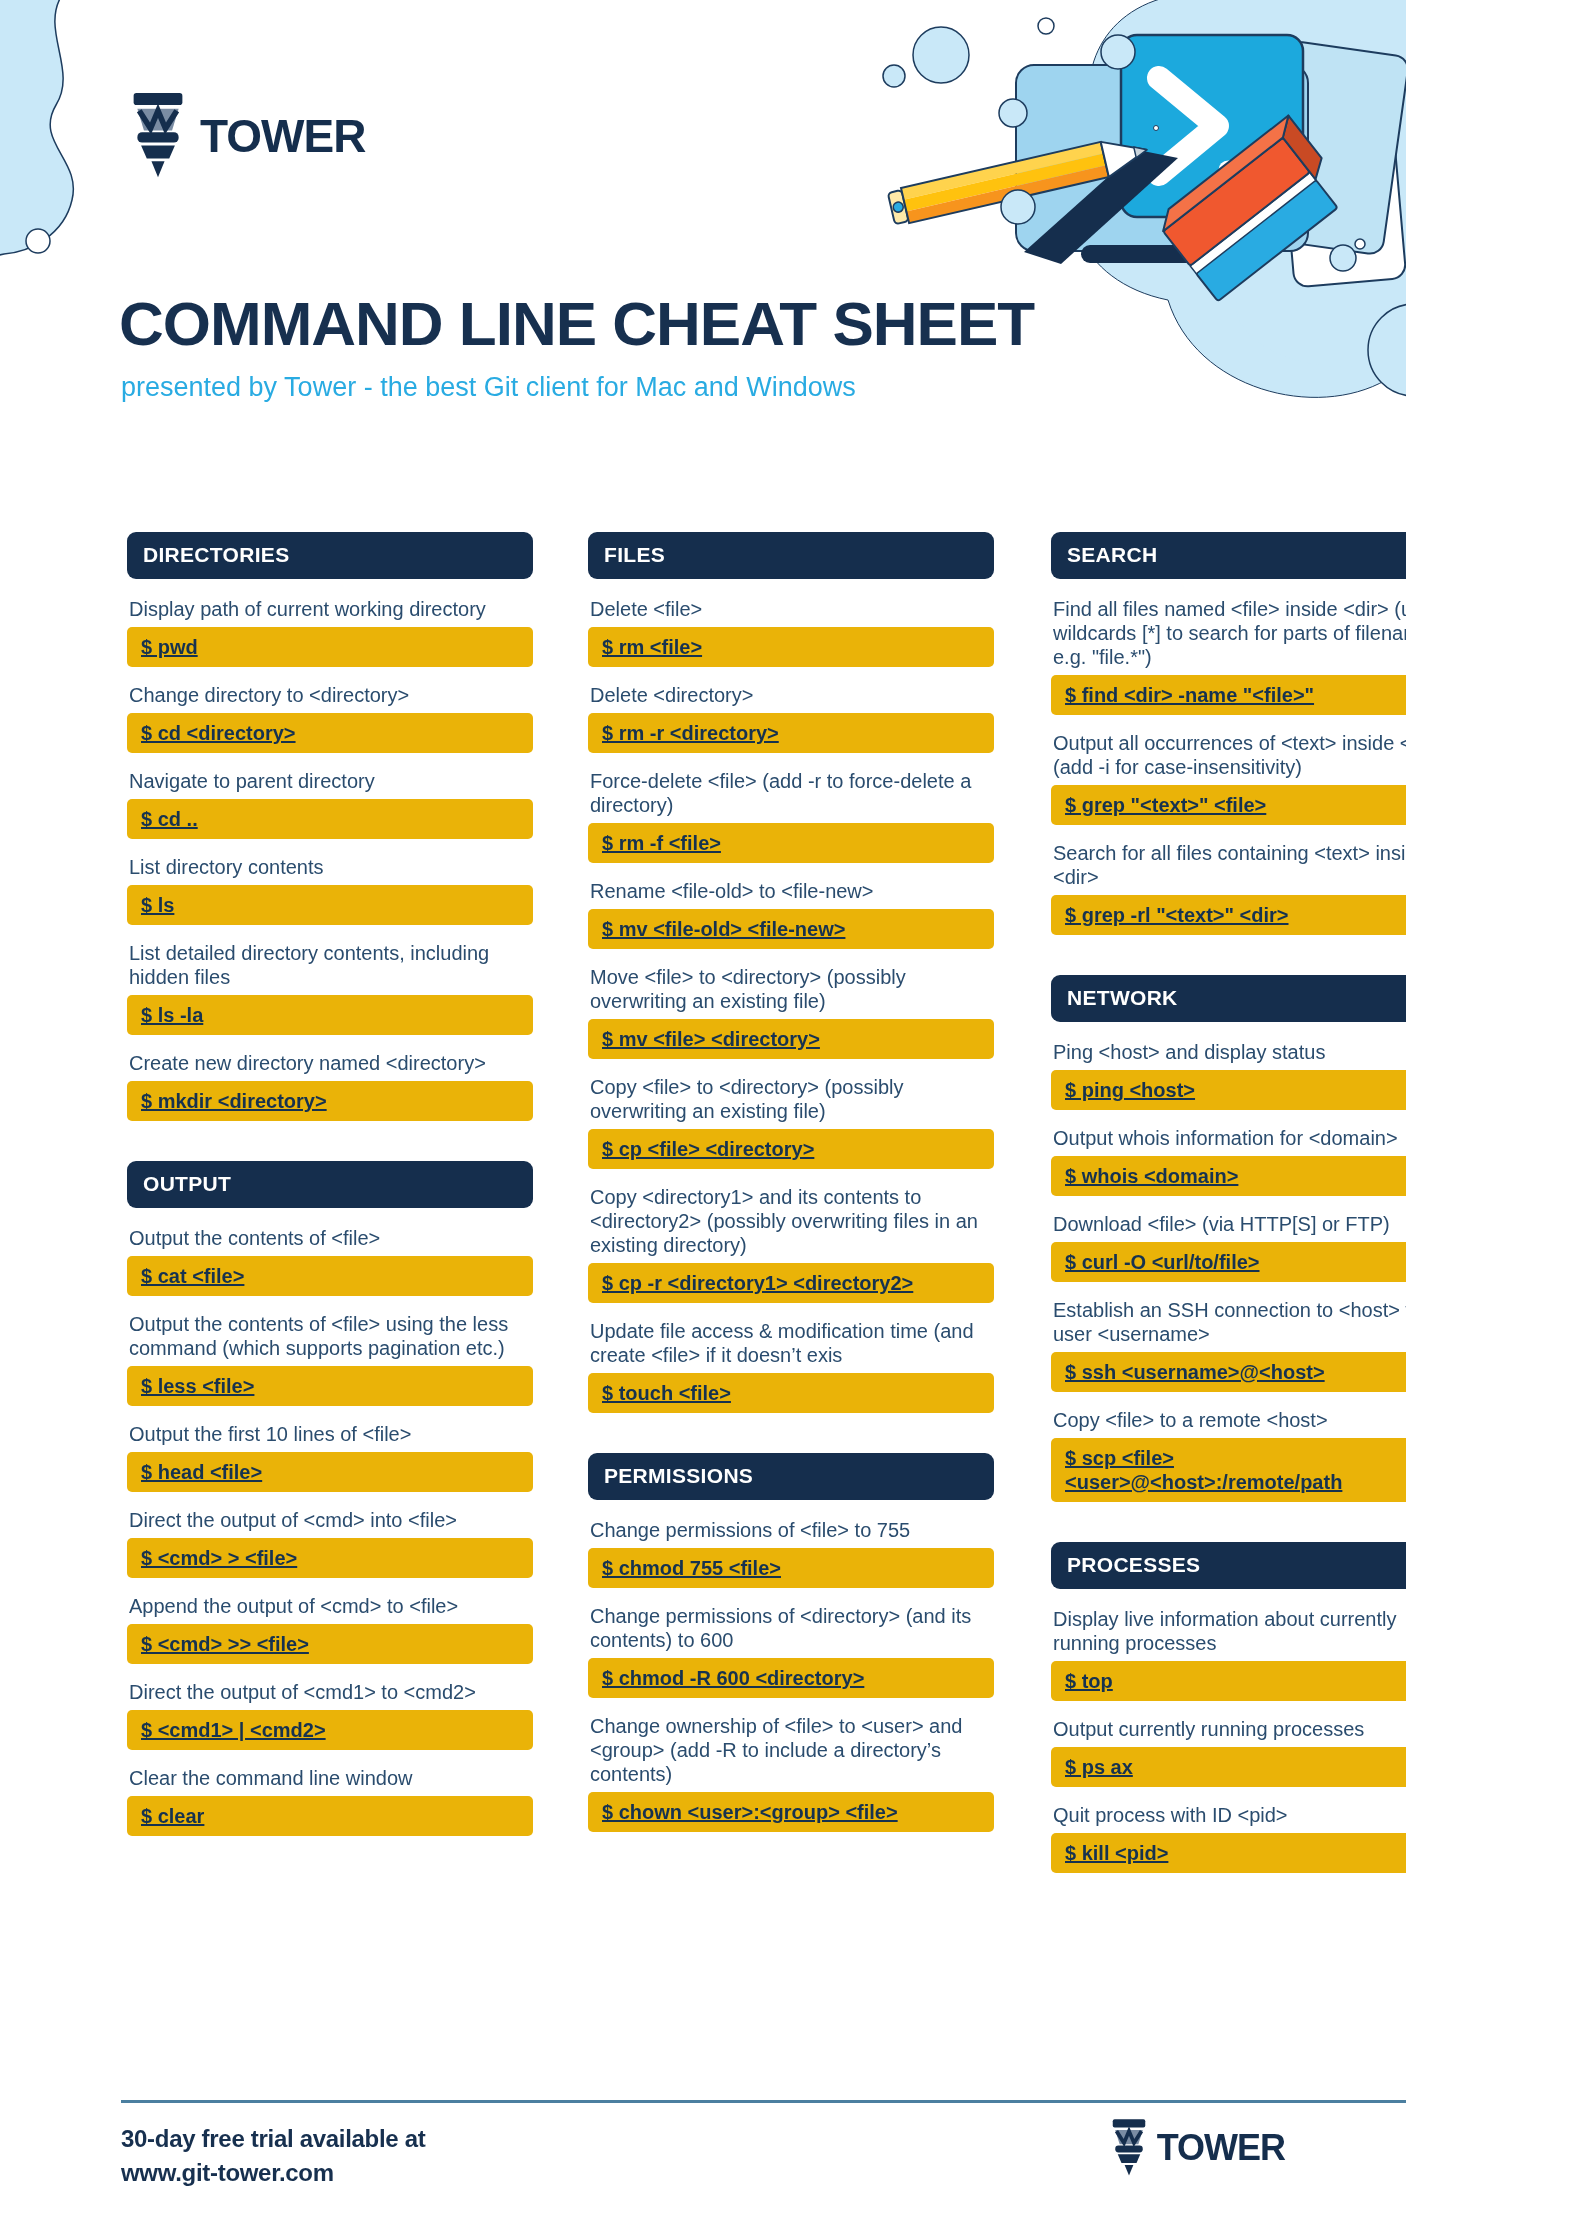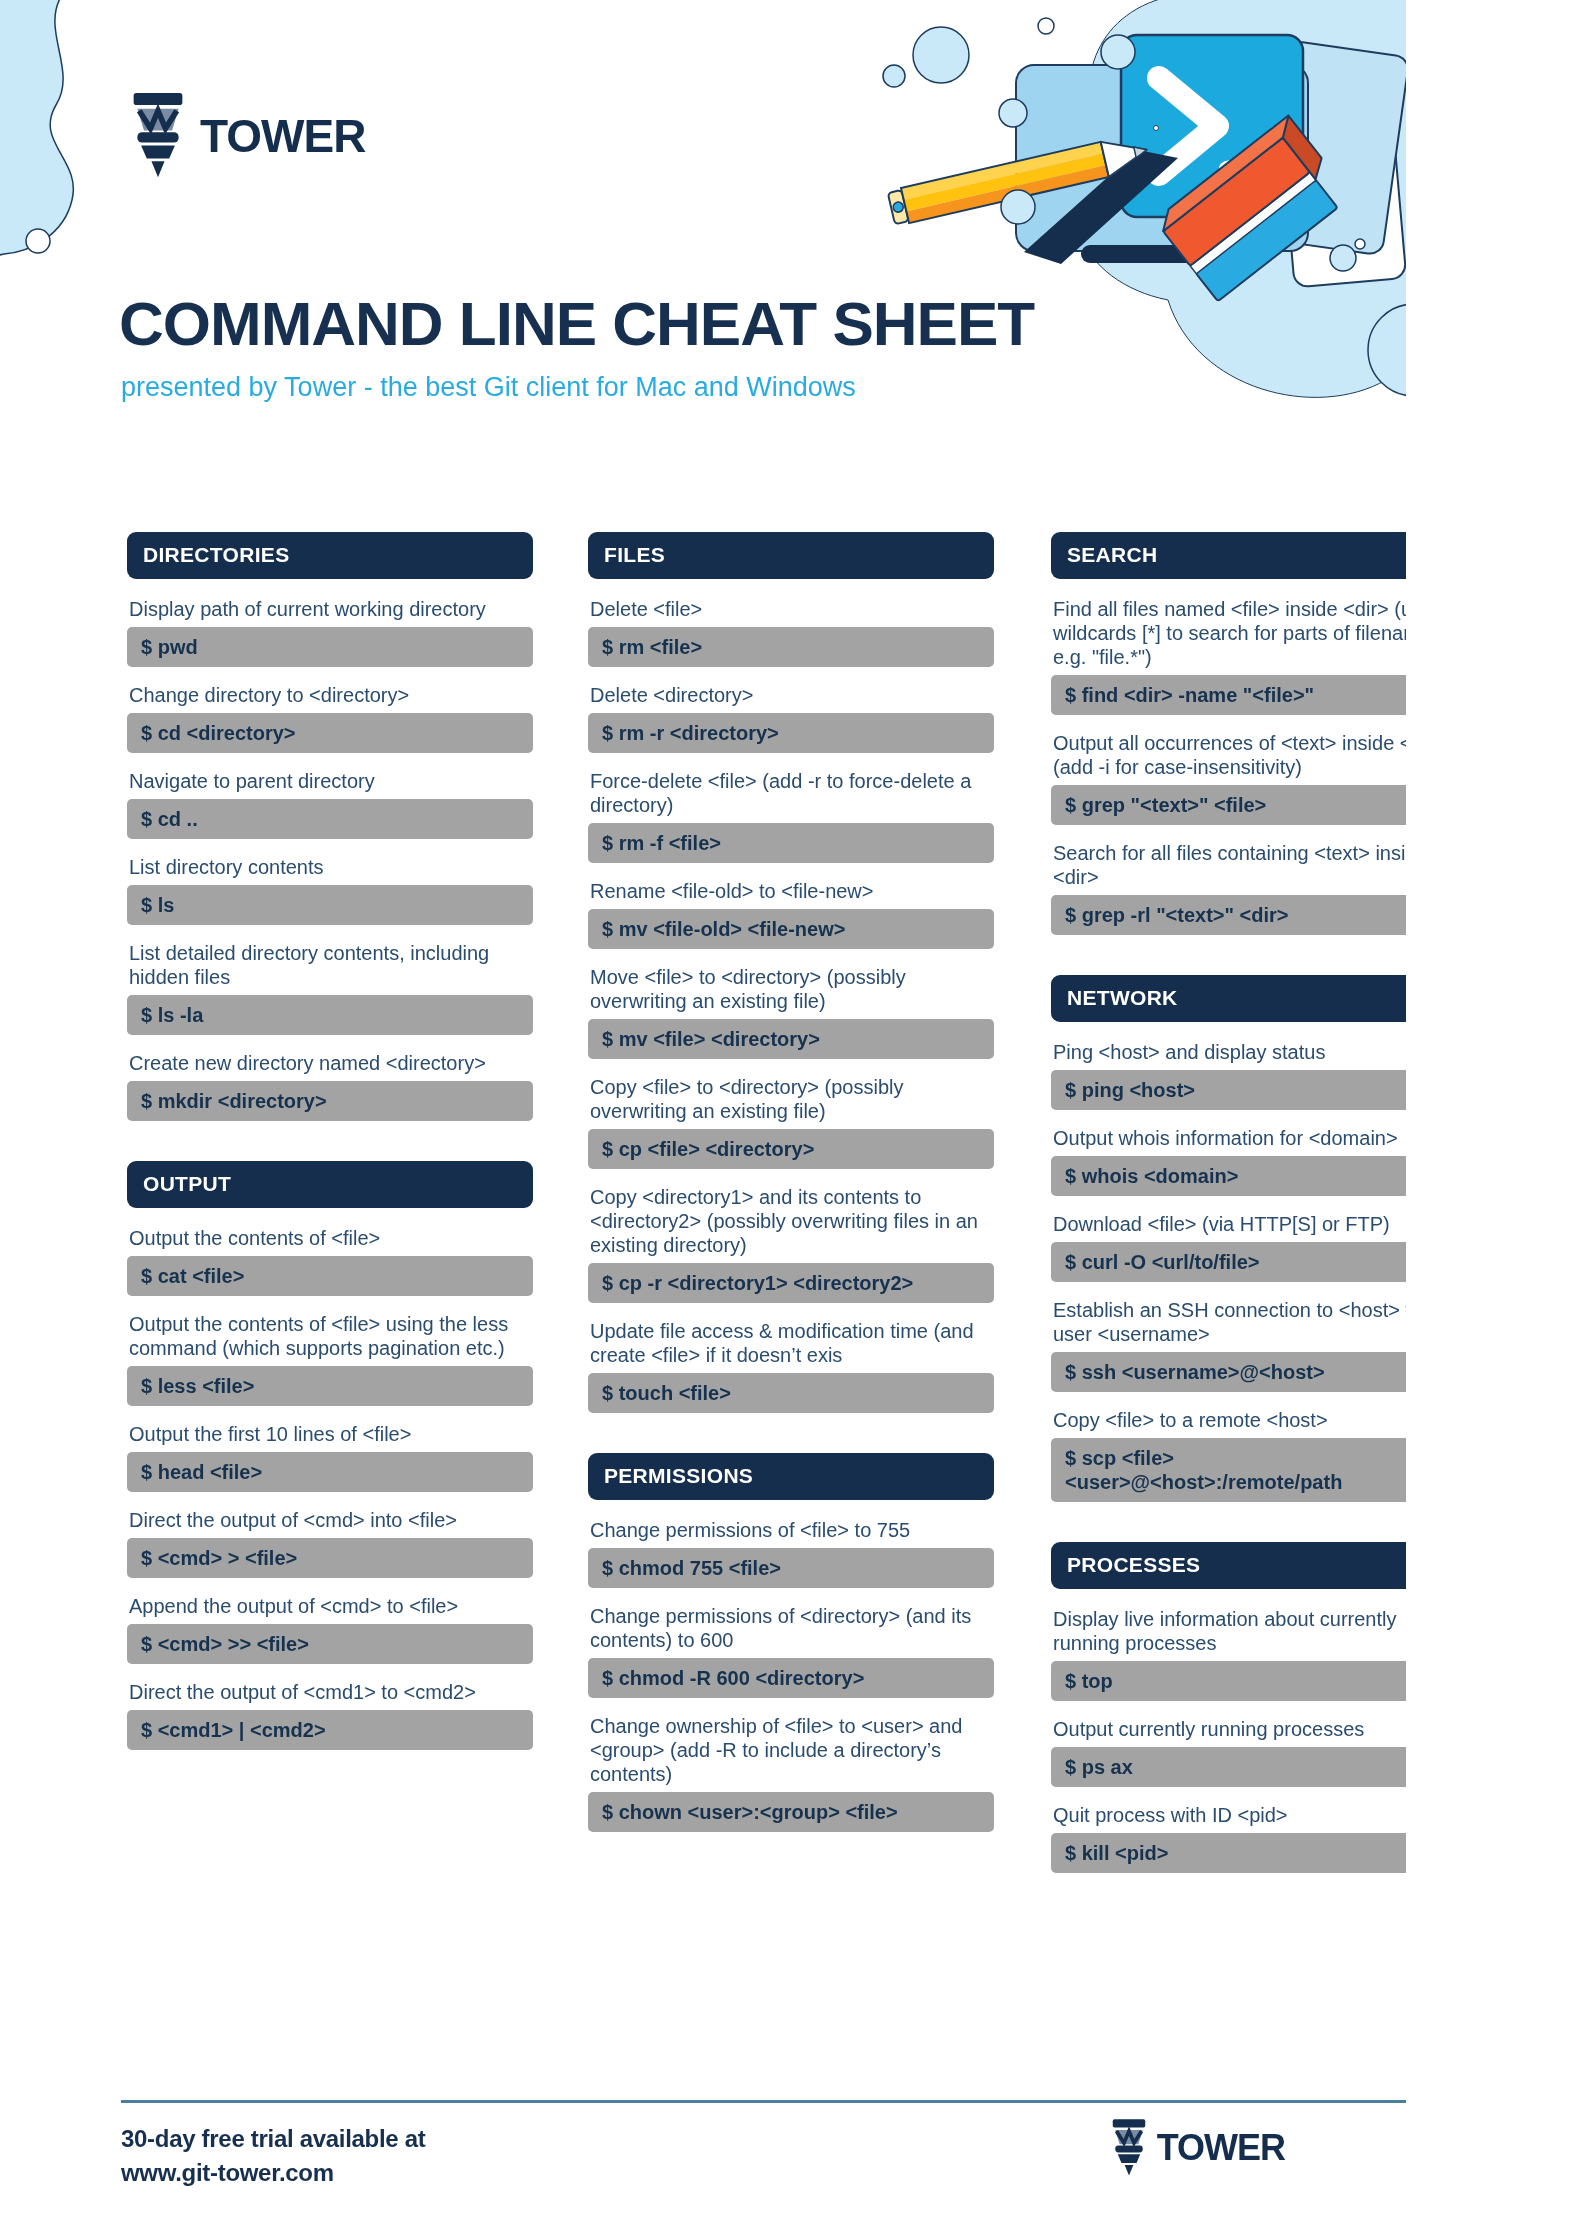--- a/index.html
+++ b/index.html
@@ -41,22 +41,22 @@
   .section-header {
     background:#152e4d; color:#ffffff; font-weight:bold; font-size:21px;
     letter-spacing:0.3px; padding:11px 16px 12px 16px; border-radius:9px;
     margin-bottom:18px;
   }
   .item { margin-bottom:16px; }
   .item-desc {
     color:#2a4c6e; font-size:20px; line-height:24px; margin:0 0 6px 2px;
   }
   .item-cmd {
-    background:#a3a3a3; color:#16324f; font-weight:bold; font-size:20px;
-    line-height:24px; padding:8px 14px; border-radius:5px;
+    background:#eab308; color:#16324f; font-weight:bold; font-size:20px;
+    line-height:24px; padding:8px 14px; border-radius:5px;text-decoration:underline;
   }
 
   
   .footer-divider {
     position:absolute; left:121px; top:2100px; width:1338px; height:3px;
     background:#4b7fa0;
   }
   .footer-text {
     position:absolute; left:121px; top:2122px;
     font-size:24px; font-weight:bold; color:#17304f; line-height:34px;
@@ -187,20 +187,24 @@
           <div class="item-desc">Direct the output of &lt;cmd&gt; into &lt;file&gt;</div>
           <div class="item-cmd">$ &lt;cmd&gt; &gt; &lt;file&gt;</div>
         </div>
         <div class="item">
           <div class="item-desc">Append the output of &lt;cmd&gt; to &lt;file&gt;</div>
           <div class="item-cmd">$ &lt;cmd&gt; &gt;&gt; &lt;file&gt;</div>
         </div>
         <div class="item">
           <div class="item-desc">Direct the output of &lt;cmd1&gt; to &lt;cmd2&gt;</div>
           <div class="item-cmd">$ &lt;cmd1&gt; | &lt;cmd2&gt;</div>
+        </div>
+        <div class="item">
+          <div class="item-desc">Clear the command line window</div>
+          <div class="item-cmd">$ clear</div>
         </div>
       </div>
     </div>
   <div class="col col-2">
       <div class="section">
         <div class="section-header">FILES</div>
         <div class="item">
           <div class="item-desc">Delete &lt;file&gt;</div>
           <div class="item-cmd">$ rm &lt;file&gt;</div>
         </div>

